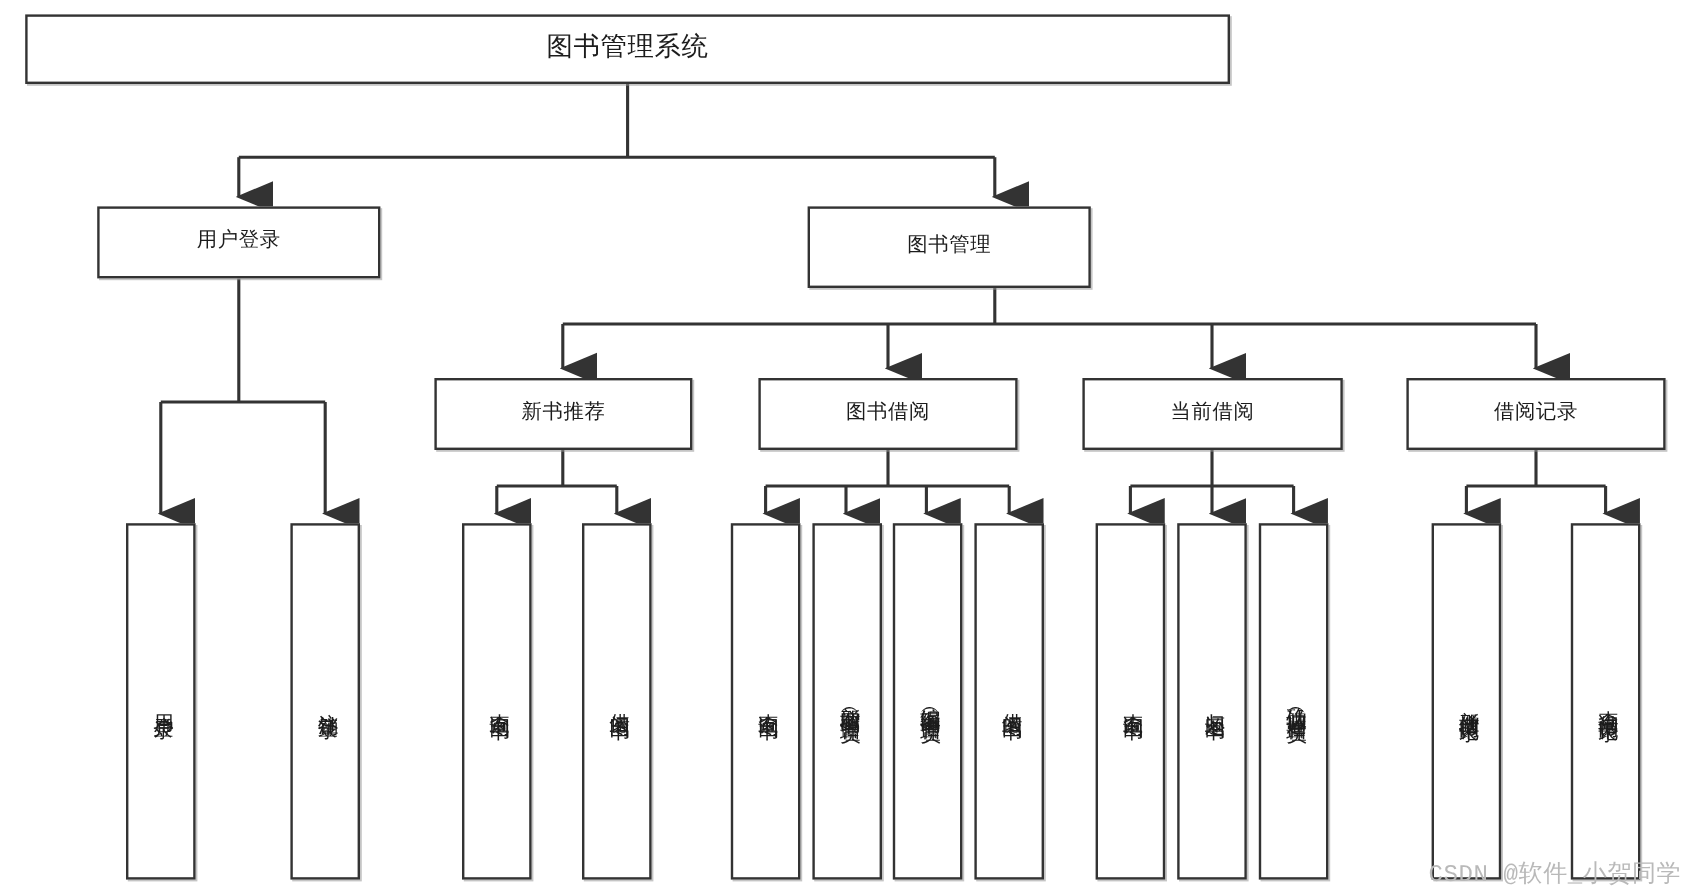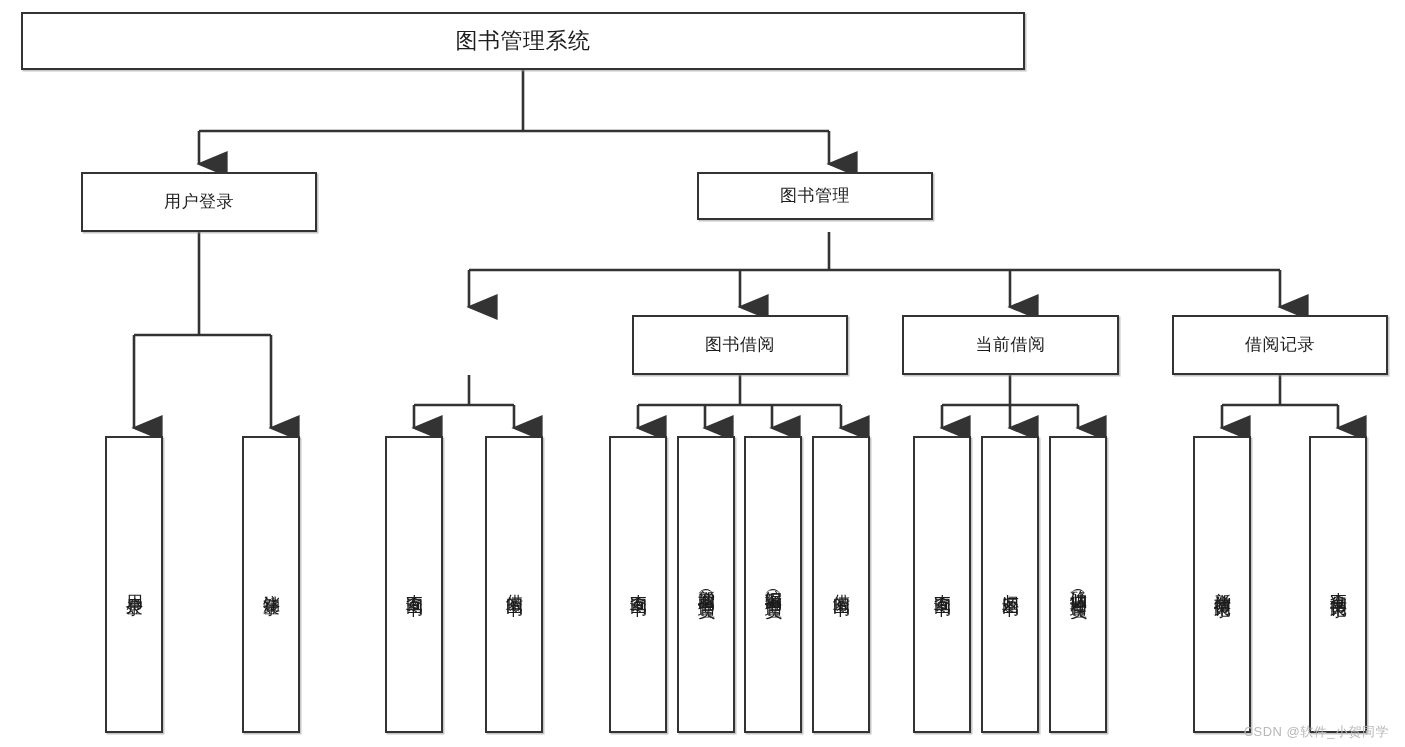--- a/index.html
+++ b/index.html
@@ -10,20 +10,21 @@
   body {
     font-family: "Liberation Sans", "DejaVu Sans", sans-serif;
     color: #1a1a1a;
   }
   #canvas {
     position: relative;
     width: 1405px;
     height: 747px;
     background: #ffffff;
     overflow: hidden;
+    font-family: Liberation Mono, monospace;
   }
   #edges {
     position: absolute;
     left: 0;
     top: 0;
     width: 1405px;
     height: 747px;
     pointer-events: none;
   }
   .node {
@@ -51,23 +52,23 @@
     white-space: nowrap;
   }
   .node.leaf {
     align-items: center;
     justify-content: center;
     padding: 4px 0;
   }
   .node.root .node-label { font-size: 22px; }
   .watermark {
     position: absolute;
-    right: 16px;
+    right: 4px;
     bottom: 6px;
-    font-size: 13px;
+    font-size: 20px;
     color: #b9b9b9;
     white-space: nowrap;
     letter-spacing: 0.5px;
   }
 </style>
 </head>
 <body>
 
 <div id="canvas">
 
@@ -127,24 +128,27 @@
     </g>
   </svg>
 
   <div class="node root" style="left:21px; top:12px; width:1004px; height:58px;">
     <span class="node-label">图书管理系统</span>
   </div>
 
   <div class="node" style="left:81px; top:172px; width:236px; height:60px;">
     <span class="node-label">用户登录</span>
   </div>
-  <div class="node" style="left:697px; top:172px; width:236px; height:48px;">
+  <div class="node" style="left:673px; top:172px; width:236px; height:68px;">
     <span class="node-label">图书管理</span>
   </div>
 
+  <div class="node" style="left:362px; top:315px; width:215px; height:60px;">
+    <span class="node-label">新书推荐</span>
+  </div>
   <div class="node" style="left:632px; top:315px; width:216px; height:60px;">
     <span class="node-label">图书借阅</span>
   </div>
   <div class="node" style="left:902px; top:315px; width:217px; height:60px;text-align:right;">
     <span class="node-label">当前借阅</span>
   </div>
   <div class="node" style="left:1172px; top:315px; width:216px; height:60px;">
     <span class="node-label">借阅记录</span>
   </div>
 

